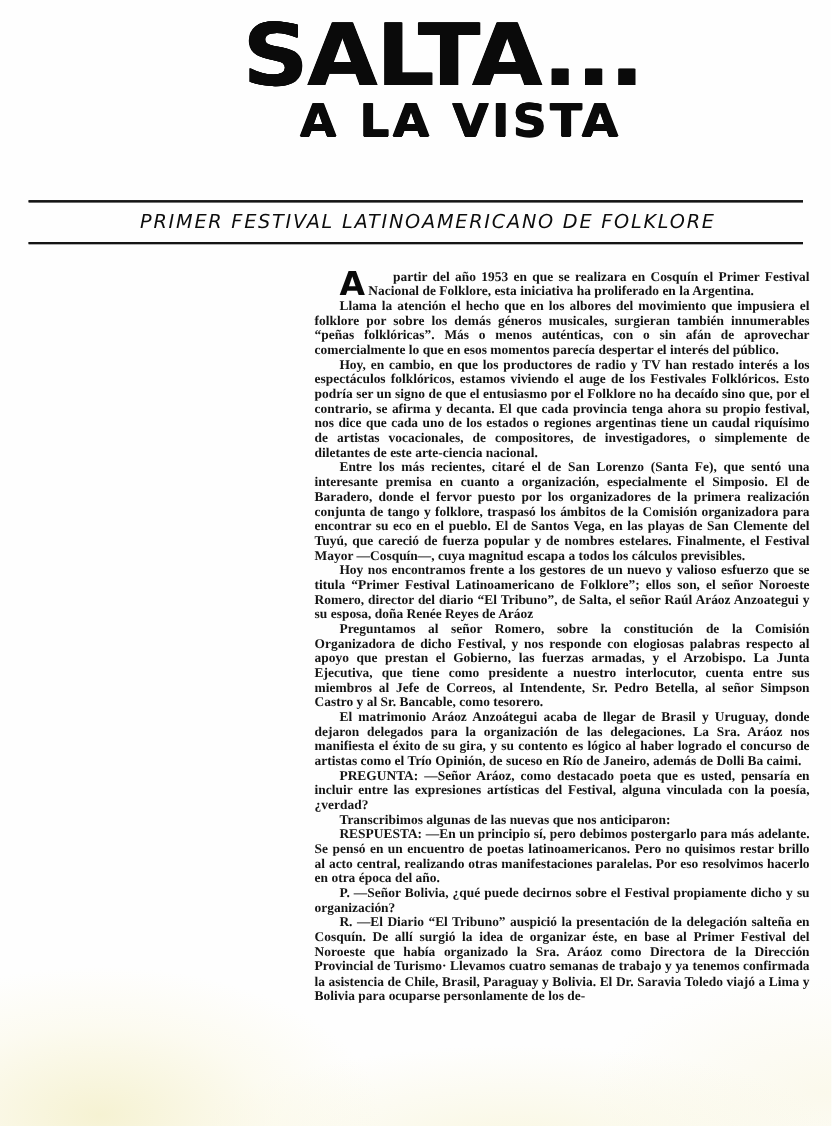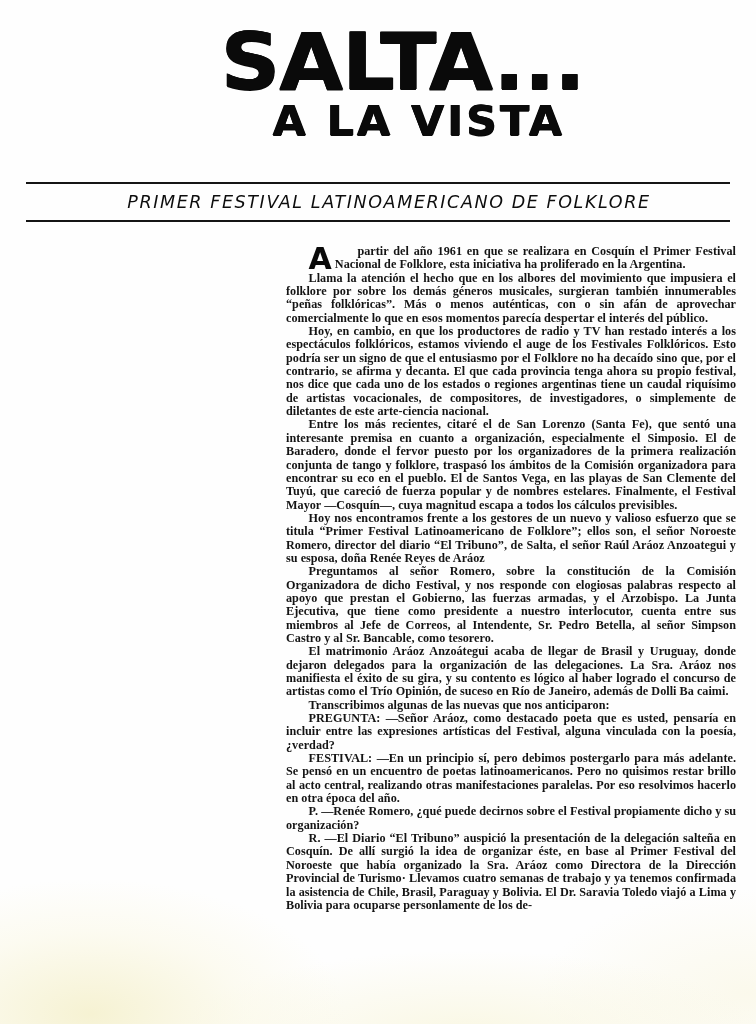--- a/index.html
+++ b/index.html
@@ -22,21 +22,21 @@
     background-image:
       radial-gradient(ellipse 340px 180px at 12% 99%, rgba(243,238,196,0.75) 0%, rgba(250,247,224,0.45) 45%, rgba(255,255,255,0) 75%),
       radial-gradient(ellipse 420px 120px at 62% 101%, rgba(246,242,206,0.55) 0%, rgba(255,255,255,0) 70%),
       radial-gradient(ellipse 300px 150px at 99% 97%, rgba(247,243,214,0.45) 0%, rgba(255,255,255,0) 70%);
   }
 
   
   .masthead {
     position: absolute;
     left: 0;
-    top: 17px;
+    top: 6px;
     width: 642px;
     height: 165px;
   }
   .masthead-line {
     text-align: right;
     padding-right: 28px;
     font-family: "DejaVu Sans", "Liberation Sans", sans-serif;
     font-weight: 700;
     color: #0a0a0a;
     white-space: nowrap;
@@ -142,27 +142,27 @@
     <div class="masthead-line masthead-subtitle">A LA VISTA</div>
   </div>
 
   <div class="section-head">
     <div class="rule"></div>
     <div class="section-title">PRIMER  FESTIVAL  LATINOAMERICANO  DE  FOLKLORE</div>
     <div class="rule rule-bottom"></div>
   </div>
 
   <div class="article" id="article-body">
-      <p class="dropcap-para"><span class="dropcap">A</span><span>partir del año 1961 en que se realizara en Cosquín el Primer Festival Nacional de Folklore, esta iniciativa ha proliferado en la Argentina.</span></p>
+      <p class="dropcap-para"><span class="dropcap">A</span><span>partir del año 1953 en que se realizara en Cosquín el Primer Festival Nacional de Folklore, esta iniciativa ha proliferado en la Argentina.</span></p>
       <p><span>Llama la atención el hecho que en los albores del movimiento que impusiera el folklore por sobre los demás géneros musicales, surgieran también innumerables “peñas folklóricas”. Más o menos auténticas, con o sin afán de aprovechar comercialmente lo que en esos momentos parecía despertar el interés del público.</span></p>
       <p><span>Hoy, en cambio, en que los productores de radio y TV han restado interés a los espectáculos folklóricos, estamos viviendo el auge de los Festivales Folklóricos. Esto podría ser un signo de que el entusiasmo por el Folklore no ha decaído sino que, por el contrario, se afirma y decanta. El que cada provincia tenga ahora su propio festival, nos dice que cada uno de los estados o regiones argentinas tiene un caudal riquísimo de artistas vocacionales, de compositores, de investigadores, o simplemente de diletantes de este arte-ciencia nacional.</span></p>
       <p><span>Entre los más recientes, citaré el de San Lorenzo (Santa Fe), que sentó una interesante premisa en cuanto a organización, especialmente el Simposio. El de Baradero, donde el fervor puesto por los organizadores de la primera realización conjunta de tango y folklore, traspasó los ámbitos de la Comisión organizadora para encontrar su eco en el pueblo. El de Santos Vega, en las playas de San Clemente del Tuyú, que careció de fuerza popular y de nombres estelares. Finalmente, el Festival Mayor —Cosquín—, cuya magnitud escapa a todos los cálculos previsibles.</span></p>
       <p><span>Hoy nos encontramos frente a los gestores de un nuevo y valioso esfuerzo que se titula “Primer Festival Latinoamericano de Folklore”; ellos son, el señor Noroeste Romero, director del diario “El Tribuno”, de Salta, el señor Raúl Aráoz Anzoategui y su esposa, doña Renée Reyes de Aráoz</span></p>
       <p><span>Preguntamos al señor Romero, sobre la constitución de la Comisión Organizadora de dicho Festival, y nos responde con elogiosas palabras respecto al apoyo que prestan el Gobierno, las fuerzas armadas, y el Arzobispo. La Junta Ejecutiva, que tiene como presidente a nuestro interlocutor, cuenta entre sus miembros al Jefe de Correos, al Intendente, Sr. Pedro Betella, al señor Simpson Castro y al Sr. Bancable, como tesorero.</span></p>
       <p><span>El matrimonio Aráoz Anzoátegui acaba de llegar de Brasil y Uruguay, donde dejaron delegados para la organización de las delegaciones. La Sra. Aráoz nos manifiesta el éxito de su gira, y su contento es lógico al haber logrado el concurso de artistas como el Trío Opinión, de suceso en Río de Janeiro, además de Dolli Ba caimi.</span></p>
+      <p><span class="qa-label">PREGUNTA:</span><span> —Señor Aráoz, como destacado poeta que es usted, pensaría en incluir entre las expresiones artísticas del Festival, alguna vinculada con la poesía, ¿verdad?</span></p>
       <p><span>Transcribimos algunas de las nuevas que nos anticiparon:</span></p>
-      <p><span class="qa-label">PREGUNTA:</span><span> —Señor Aráoz, como destacado poeta que es usted, pensaría en incluir entre las expresiones artísticas del Festival, alguna vinculada con la poesía, ¿verdad?</span></p>
-      <p><span class="qa-label">FESTIVAL:</span><span> —En un principio sí, pero debimos postergarlo para más adelante. Se pensó en un encuentro de poetas latinoamericanos. Pero no quisimos restar brillo al acto central, realizando otras manifestaciones paralelas. Por eso resolvimos hacerlo en otra época del año.</span></p>
-      <p><span class="qa-label">P.</span><span> —Renée Romero, ¿qué puede decirnos sobre el Festival propiamente dicho y su organización?</span></p>
+      <p><span class="qa-label">RESPUESTA:</span><span> —En un principio sí, pero debimos postergarlo para más adelante. Se pensó en un encuentro de poetas latinoamericanos. Pero no quisimos restar brillo al acto central, realizando otras manifestaciones paralelas. Por eso resolvimos hacerlo en otra época del año.</span></p>
+      <p><span class="qa-label">P.</span><span> —Señor Bolivia, ¿qué puede decirnos sobre el Festival propiamente dicho y su organización?</span></p>
       <p><span class="qa-label">R.</span><span> —El Diario “El Tribuno” auspició la presentación de la delegación salteña en Cosquín. De allí surgió la idea de organizar éste, en base al Primer Festival del Noroeste que había organizado la Sra. Aráoz como Directora de la Dirección Provincial de Turismo· Llevamos cuatro semanas de trabajo y ya tenemos confirmada la asistencia de Chile, Brasil, Paraguay y Bolivia. El Dr. Saravia Toledo viajó a Lima y Bolivia para ocuparse personlamente de los de-</span></p>
     </div>
 
 </div>
 
 </body></html>

